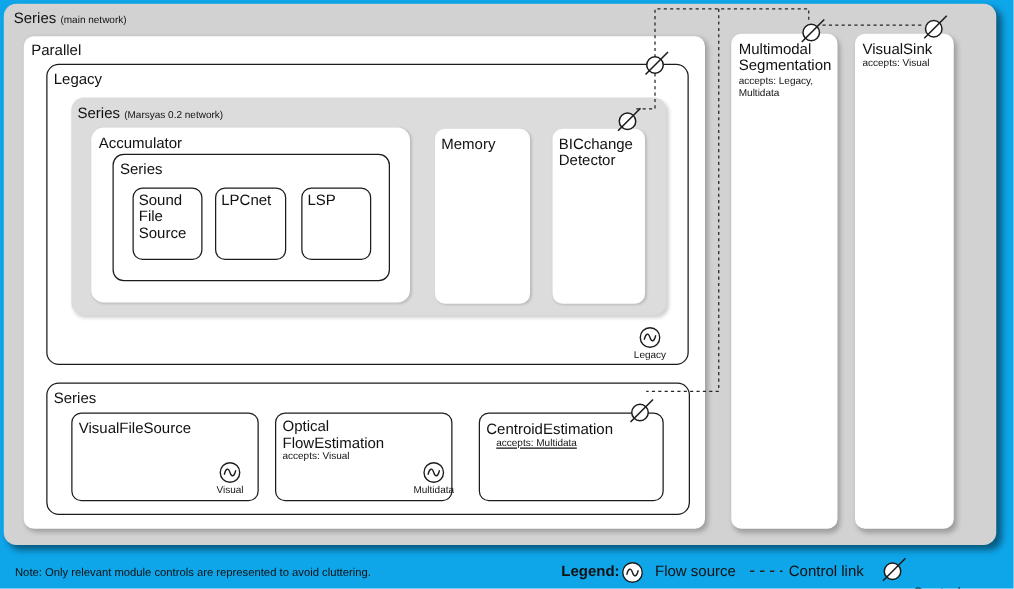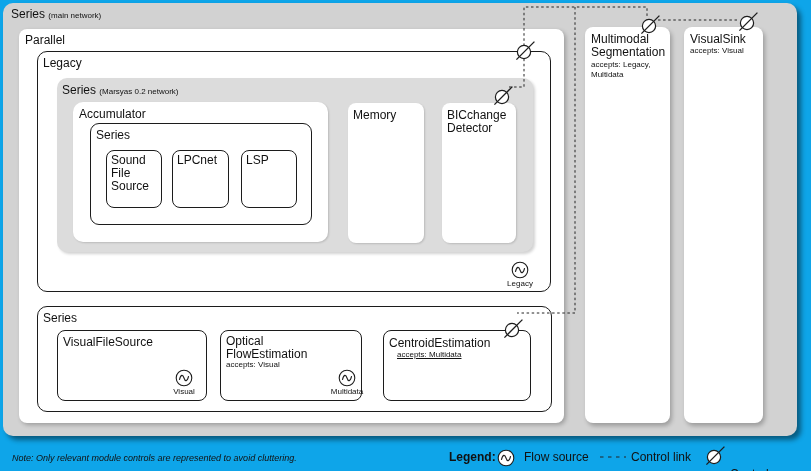--- a/index.html
+++ b/index.html
@@ -5,21 +5,21 @@
   html,body{margin:0;padding:0;background:#ffffff;}
   #stage{
     position:relative;width:811px;height:471px;background:#0ea5e9;overflow:hidden;
     font-family:"Liberation Sans", sans-serif;color:#111;
   }
   .abs{position:absolute;}
   .box{position:absolute;box-sizing:border-box;}
   .bordered{border:1px solid #1c1c1c;background:#ffffff;}
   .lbl{position:absolute;font-size:12px;line-height:13px;white-space:nowrap;}
   .small{font-size:8px;line-height:9.5px;}
-  .note{font-size:9px;font-style:italic;}
+  .note{font-size:9px;}
   .iconlbl{position:absolute;font-size:8px;text-align:center;white-space:nowrap;}
 
   
   #box-outer{left:3px;top:3px;width:794px;height:433px;background:#d2d2d2;border-radius:10px;
              box-shadow:4px 4px 5px rgba(0,0,0,0.45);}
   #lbl-outer{left:11px;top:8px;}
   #box-parallel{left:19px;top:29px;width:545px;height:394px;background:#ffffff;border-radius:8px;
                 box-shadow:2px 2px 4px rgba(0,0,0,0.25);}
   #lbl-parallel{left:25px;top:34px;text-align:center;}
   #box-legacy{left:37px;top:51px;width:514px;height:241px;border-radius:10px;}

